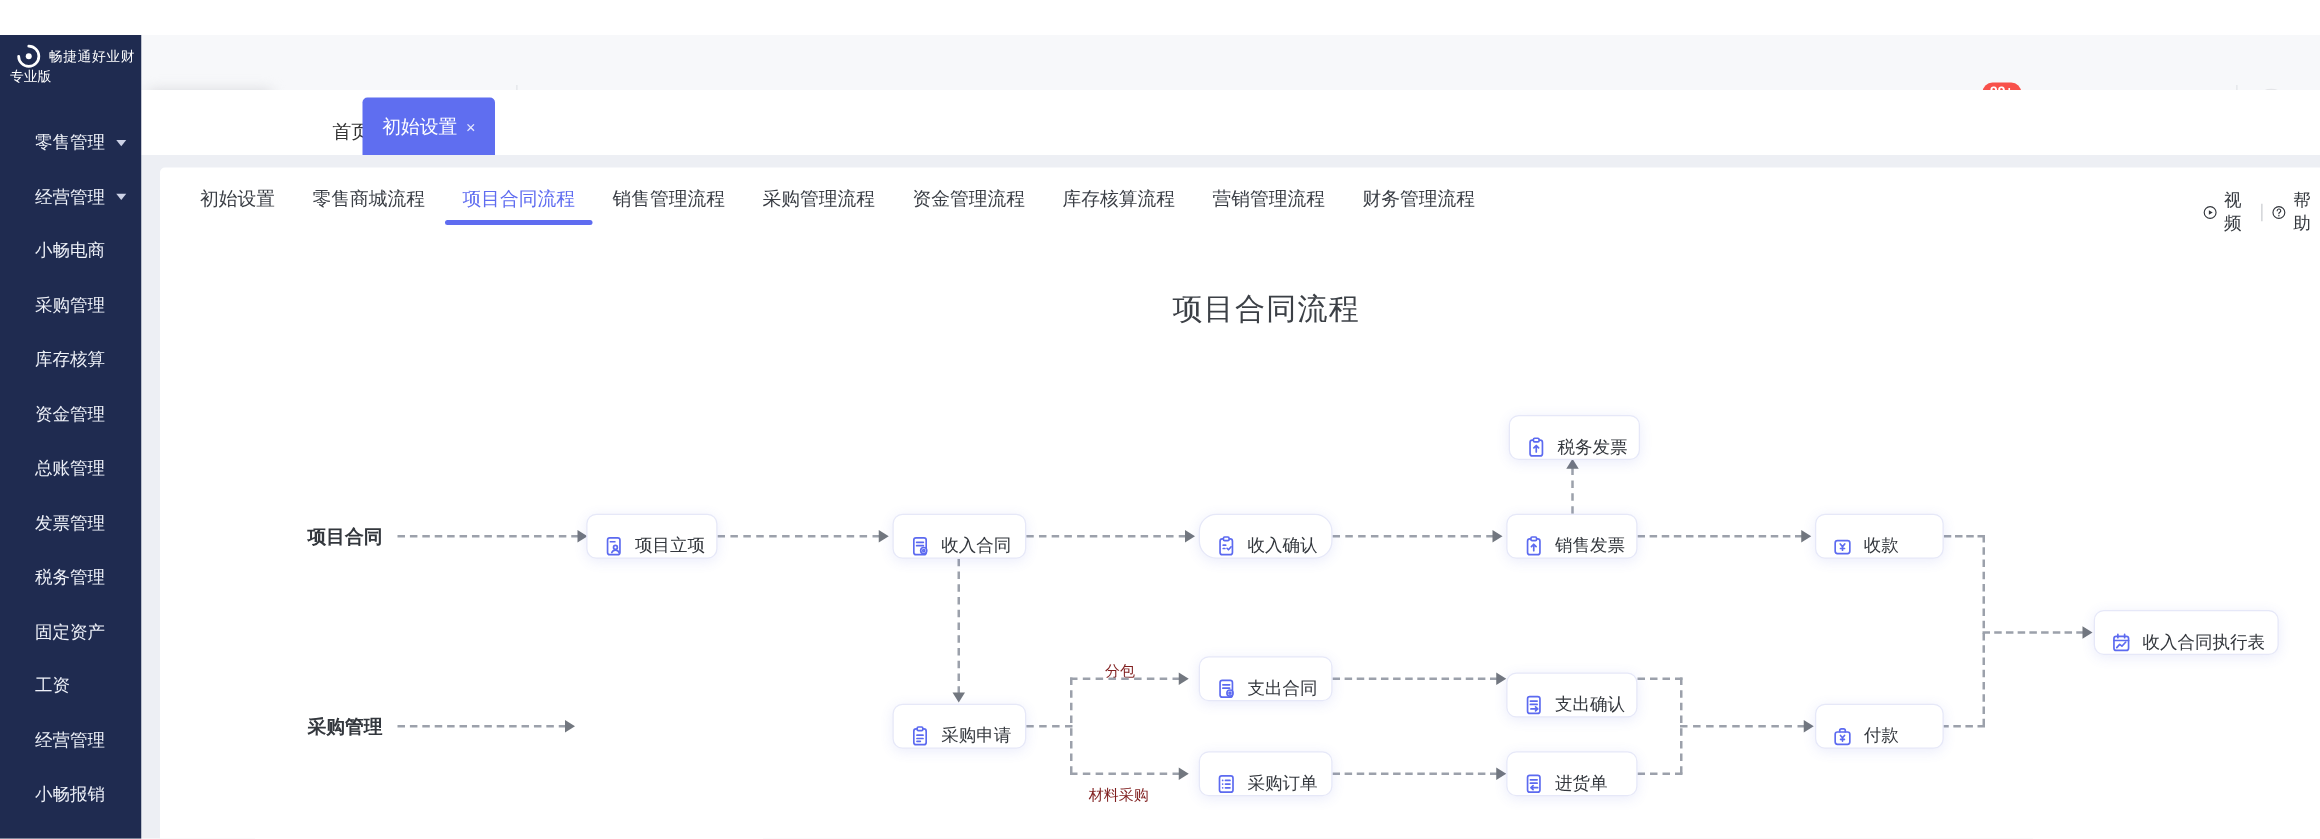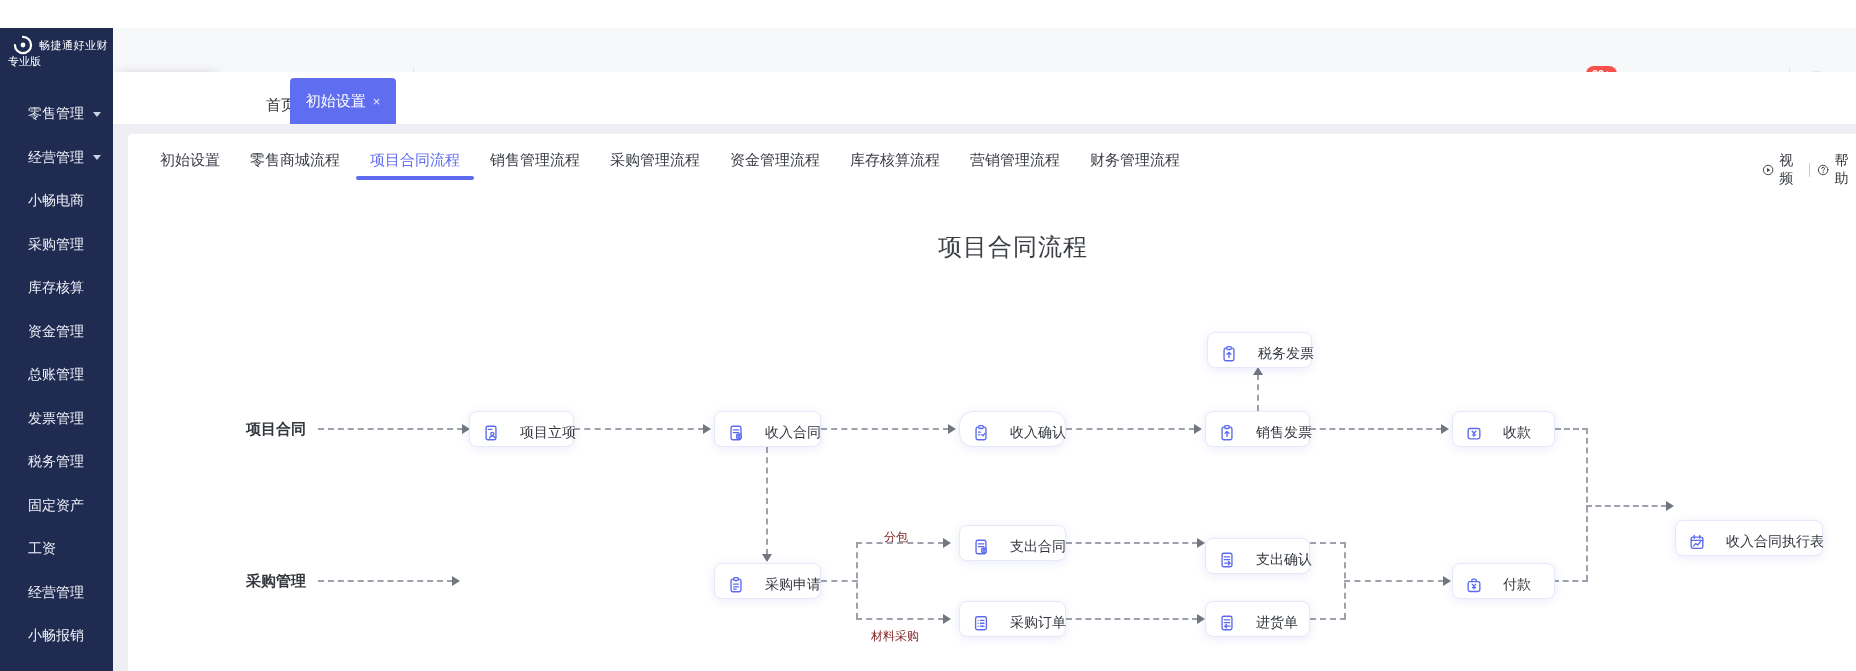--- a/index.html
+++ b/index.html
@@ -47,21 +47,21 @@
   .nav-item.active::after { content:""; position:absolute; left:-14px; right:-14px; bottom:-10px; height:4px; border-radius:2px; background:#5f6cf0; }
   .card-tools { position:absolute; left:1762px; top:152px; display:flex; align-items:center; gap:8px; }
   .tool-item { display:flex; align-items:center; gap:5px; font-size:14px; color:#33373d; cursor:pointer; }
   .tool-divider { width:1px; height:14px; background:#c9cbd0; }
 
   .flow-title { position:absolute; left:938px; top:231px; font-size:24px; color:#3c4046; font-weight:500; letter-spacing:1px; }
 
   
   .row-label { position:absolute; font-size:15px; font-weight:600; color:#33373d; }
   .branch-label { position:absolute; font-size:12px; color:#7f1d1d; }
-  .node { position:absolute; height:36px; background:#fff; border:1px solid #e6e8f8; border-radius:8px; box-shadow:0 2px 10px rgba(85,98,220,.12); display:flex; align-items:flex-start; gap:20px; padding:12px 12px; font-size:14px; color:#33373d; cursor:pointer; white-space:nowrap; }
+  .node { position:absolute; height:36px; background:#fff; border:1px solid #e6e8f8; border-radius:8px; box-shadow:0 2px 10px rgba(85,98,220,.12); display:flex; align-items:flex-end; gap:8px; padding:0 12px; font-size:14px; color:#33373d; cursor:pointer; white-space:nowrap; }
   .node svg { flex:0 0 auto; }
   .dash-h { position:absolute; height:0; border-top:2px dashed #9ca1ab; }
   .dash-v { position:absolute; width:0; border-left:2px dashed #9ca1ab; }
   .ah-r::after { content:""; position:absolute; right:-7px; top:-6px; width:0; height:0; border-left:8px solid #72777f; border-top:5px solid transparent; border-bottom:5px solid transparent; }
   .ah-u::after { content:""; position:absolute; top:-7px; left:-6px; width:0; height:0; border-bottom:8px solid #72777f; border-left:5px solid transparent; border-right:5px solid transparent; }
   .ah-d::after { content:""; position:absolute; bottom:-7px; left:-6px; width:0; height:0; border-top:8px solid #72777f; border-left:5px solid transparent; border-right:5px solid transparent; }
 </style>
 </head>
 <body>
 
@@ -329,21 +329,21 @@
     <span>进货单</span>
   </div>
   <div class="node" style="left:1452px; top:563px; width:103px;">
     <svg width="18" height="18" viewBox="0 0 20 20" fill="none" stroke="#5c6af0" stroke-width="1.5" stroke-linecap="round" stroke-linejoin="round">
         <rect x="3.5" y="6.2" width="13" height="11" rx="2"></rect>
         <path d="M7.5 6V5a1.6 1.6 0 0 1 1.6-1.6h1.8A1.6 1.6 0 0 1 12.5 5v1"></path>
         <path d="M8.2 9.3l1.8 2 1.8-2M10 11.3v3M8.3 12.8h3.4"></path>
       </svg>
     <span>付款</span>
   </div>
-  <div class="node" style="left:1675px; top:488px; width:148px;margin-top:32px;">
+  <div class="node" style="left:1675px; top:488px; width:148px;">
     <svg width="18" height="18" viewBox="0 0 20 20" fill="none" stroke="#5c6af0" stroke-width="1.5" stroke-linecap="round" stroke-linejoin="round">
         <rect x="3.5" y="4.5" width="13" height="12.5" rx="2"></rect>
         <path d="M3.5 8.2h13M7 2.8v3M13 2.8v3"></path>
         <path d="M6 14.6l2.6-2.9 2 1.6 3.4-3.7"></path>
       </svg>
     <span>收入合同执行表</span>
   </div>
 
 </div>
 

